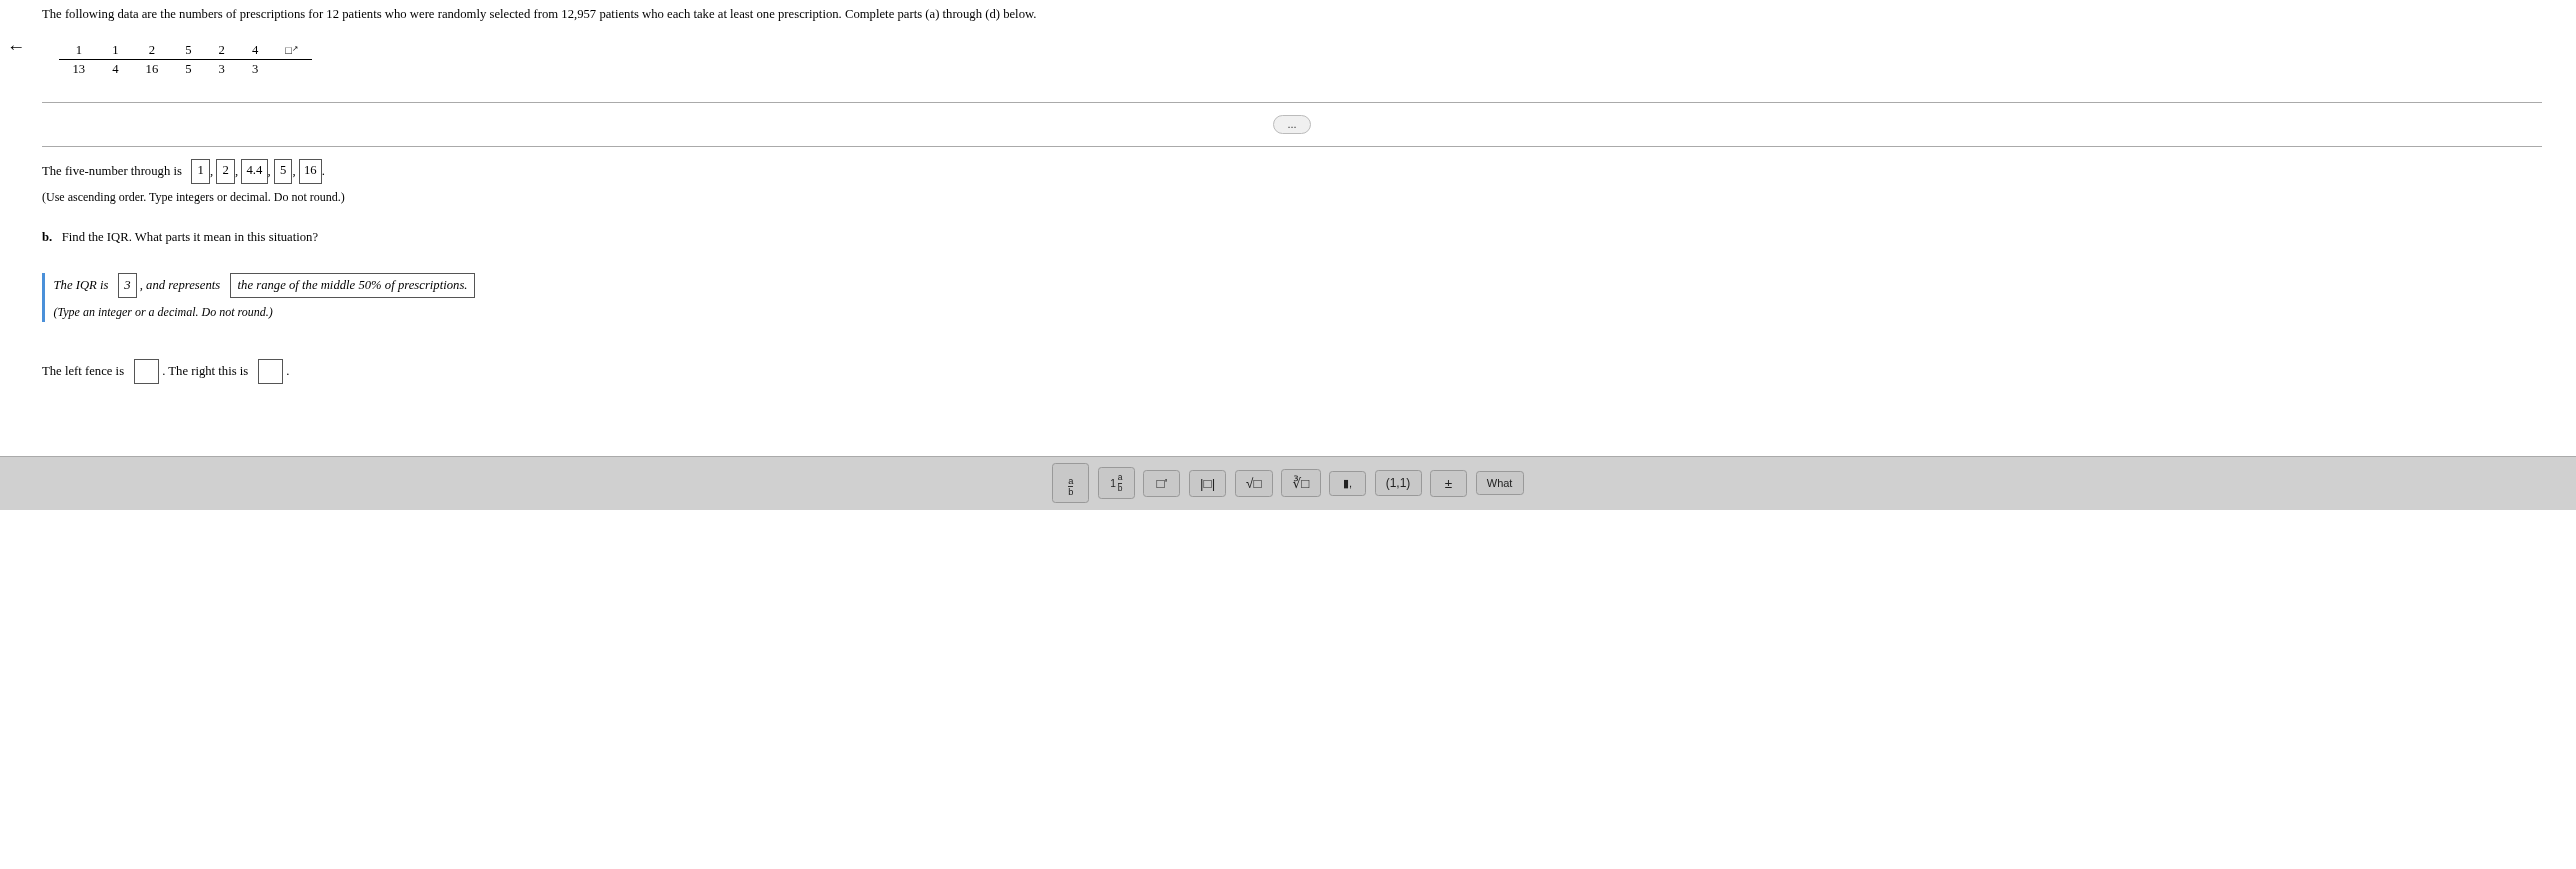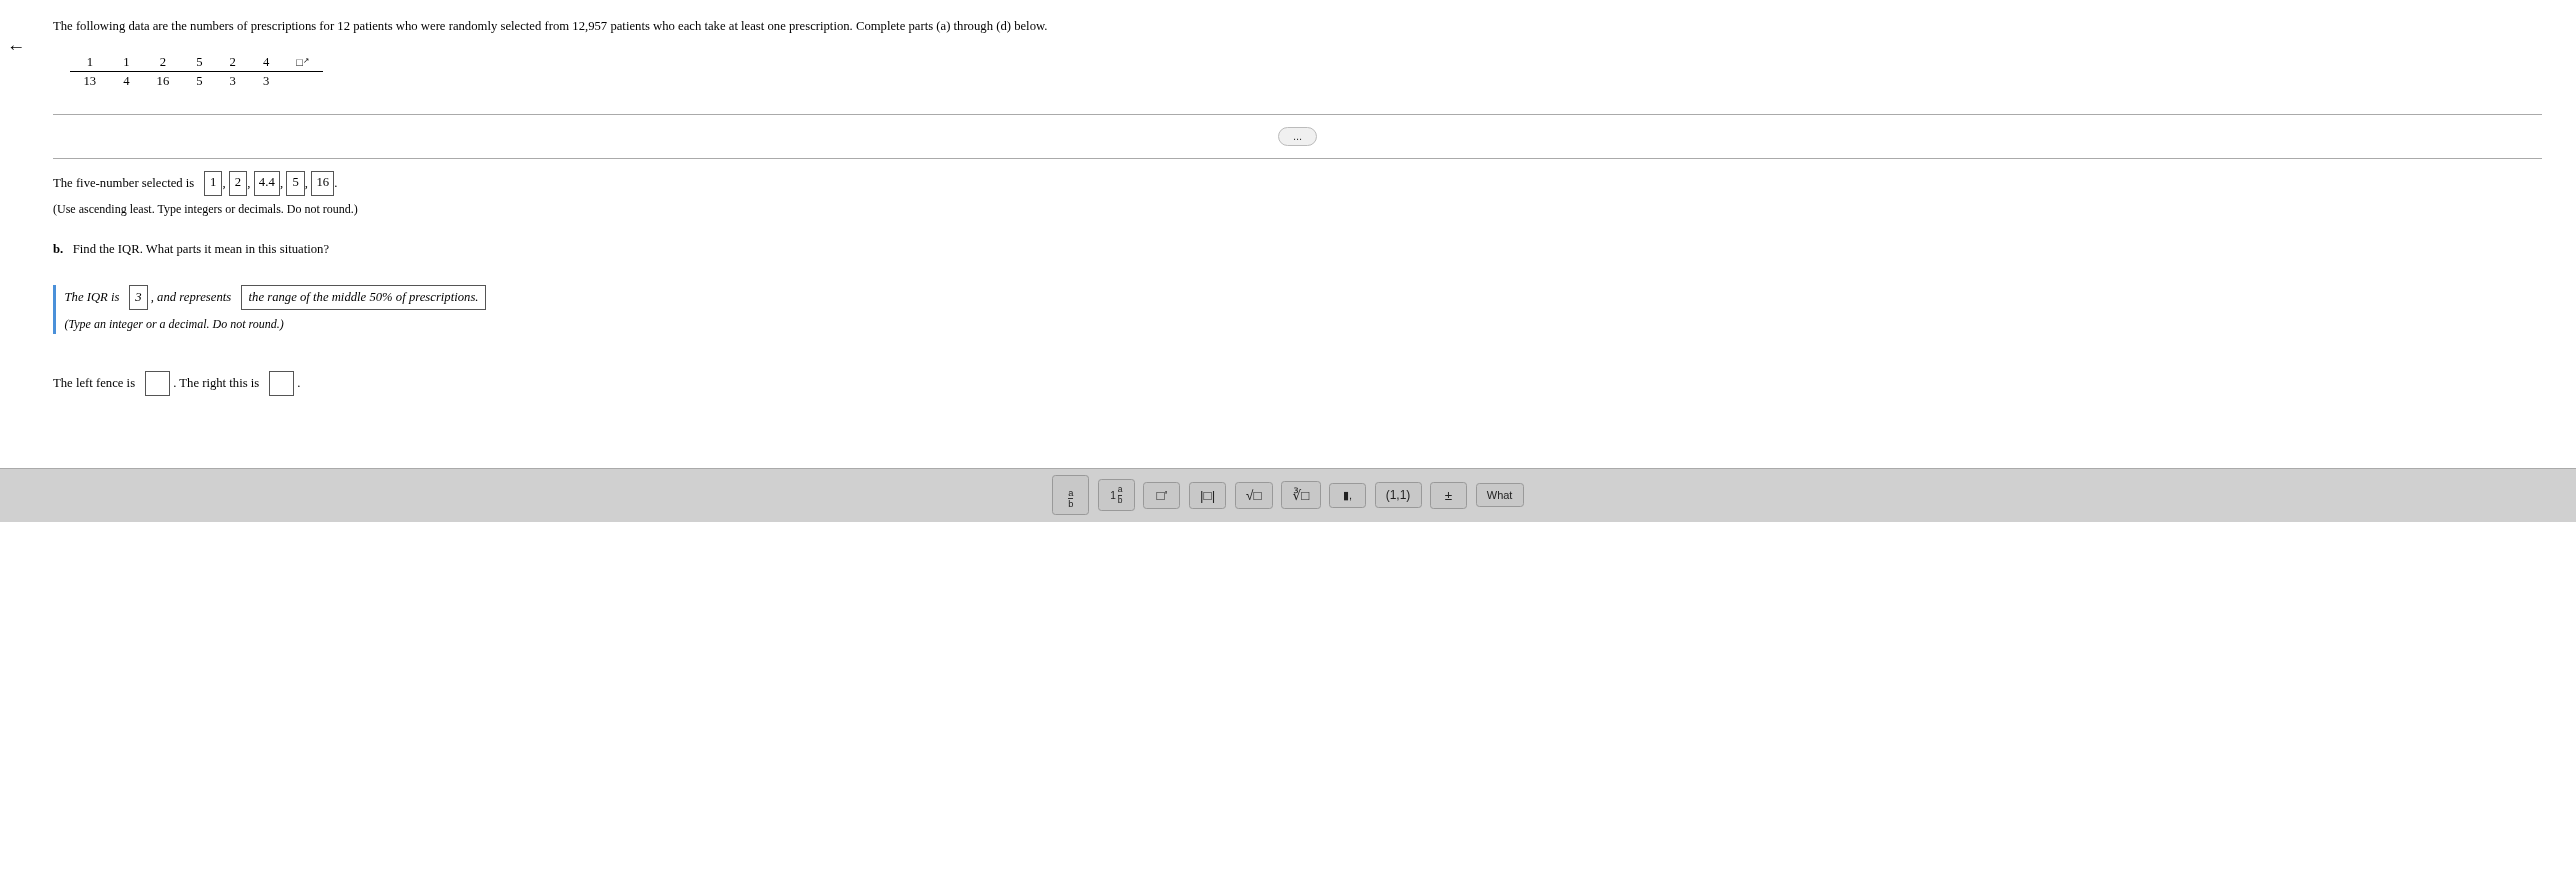--- a/index.html
+++ b/index.html
@@ -19,22 +19,21 @@
     }
     .back-arrow {
       position: absolute;
       left: 6.8px;
       top: 34px;
       font-size: 18.6px;
       cursor: pointer;
       color: #000;
     }
     .content-area {
-      padding: 17px 34px 68px 42px;
-      margin-left: 11px;
+      padding: 5px 34px 68px 42px;
     }
     .problem-text {
       font-size: 12.7px;
       line-height: 1.5;
       color: #000;
       margin-bottom: 8.5px;
     }
     .data-table {
       margin: 8.5px 0 6.8px 17px;
       display: inline-block;
@@ -184,29 +183,29 @@
     
     <div class="more-btn-area">
       <button class="more-btn">...</button>
     </div>
 
     <hr class="divider">
 
     
     <div>
       <p class="section-text">
-        <span>The five-number selected is</span>
+        <span>The five-number through is</span>
         <span>&nbsp;</span>
         <span class="boxed-val">1</span><span>, </span>
         <span class="boxed-val">2</span><span>, </span>
         <span class="boxed-val">4.4</span><span>, </span>
         <span class="boxed-val">5</span><span>, </span>
         <span class="boxed-val">16</span><span>.</span>
       </p>
-      <p class="section-text note-text">(Use ascending least. Type integers or decimals. Do not round.)</p>
+      <p class="section-text note-text">(Use ascending order. Type integers or decimal. Do not round.)</p>
     </div>
 
     <br>
 
     
     <div>
       <p class="section-text">
         <span class="section-label">b.</span>
         <span>&nbsp;</span>
         <span>Find the IQR. What parts it mean in this situation?</span>

